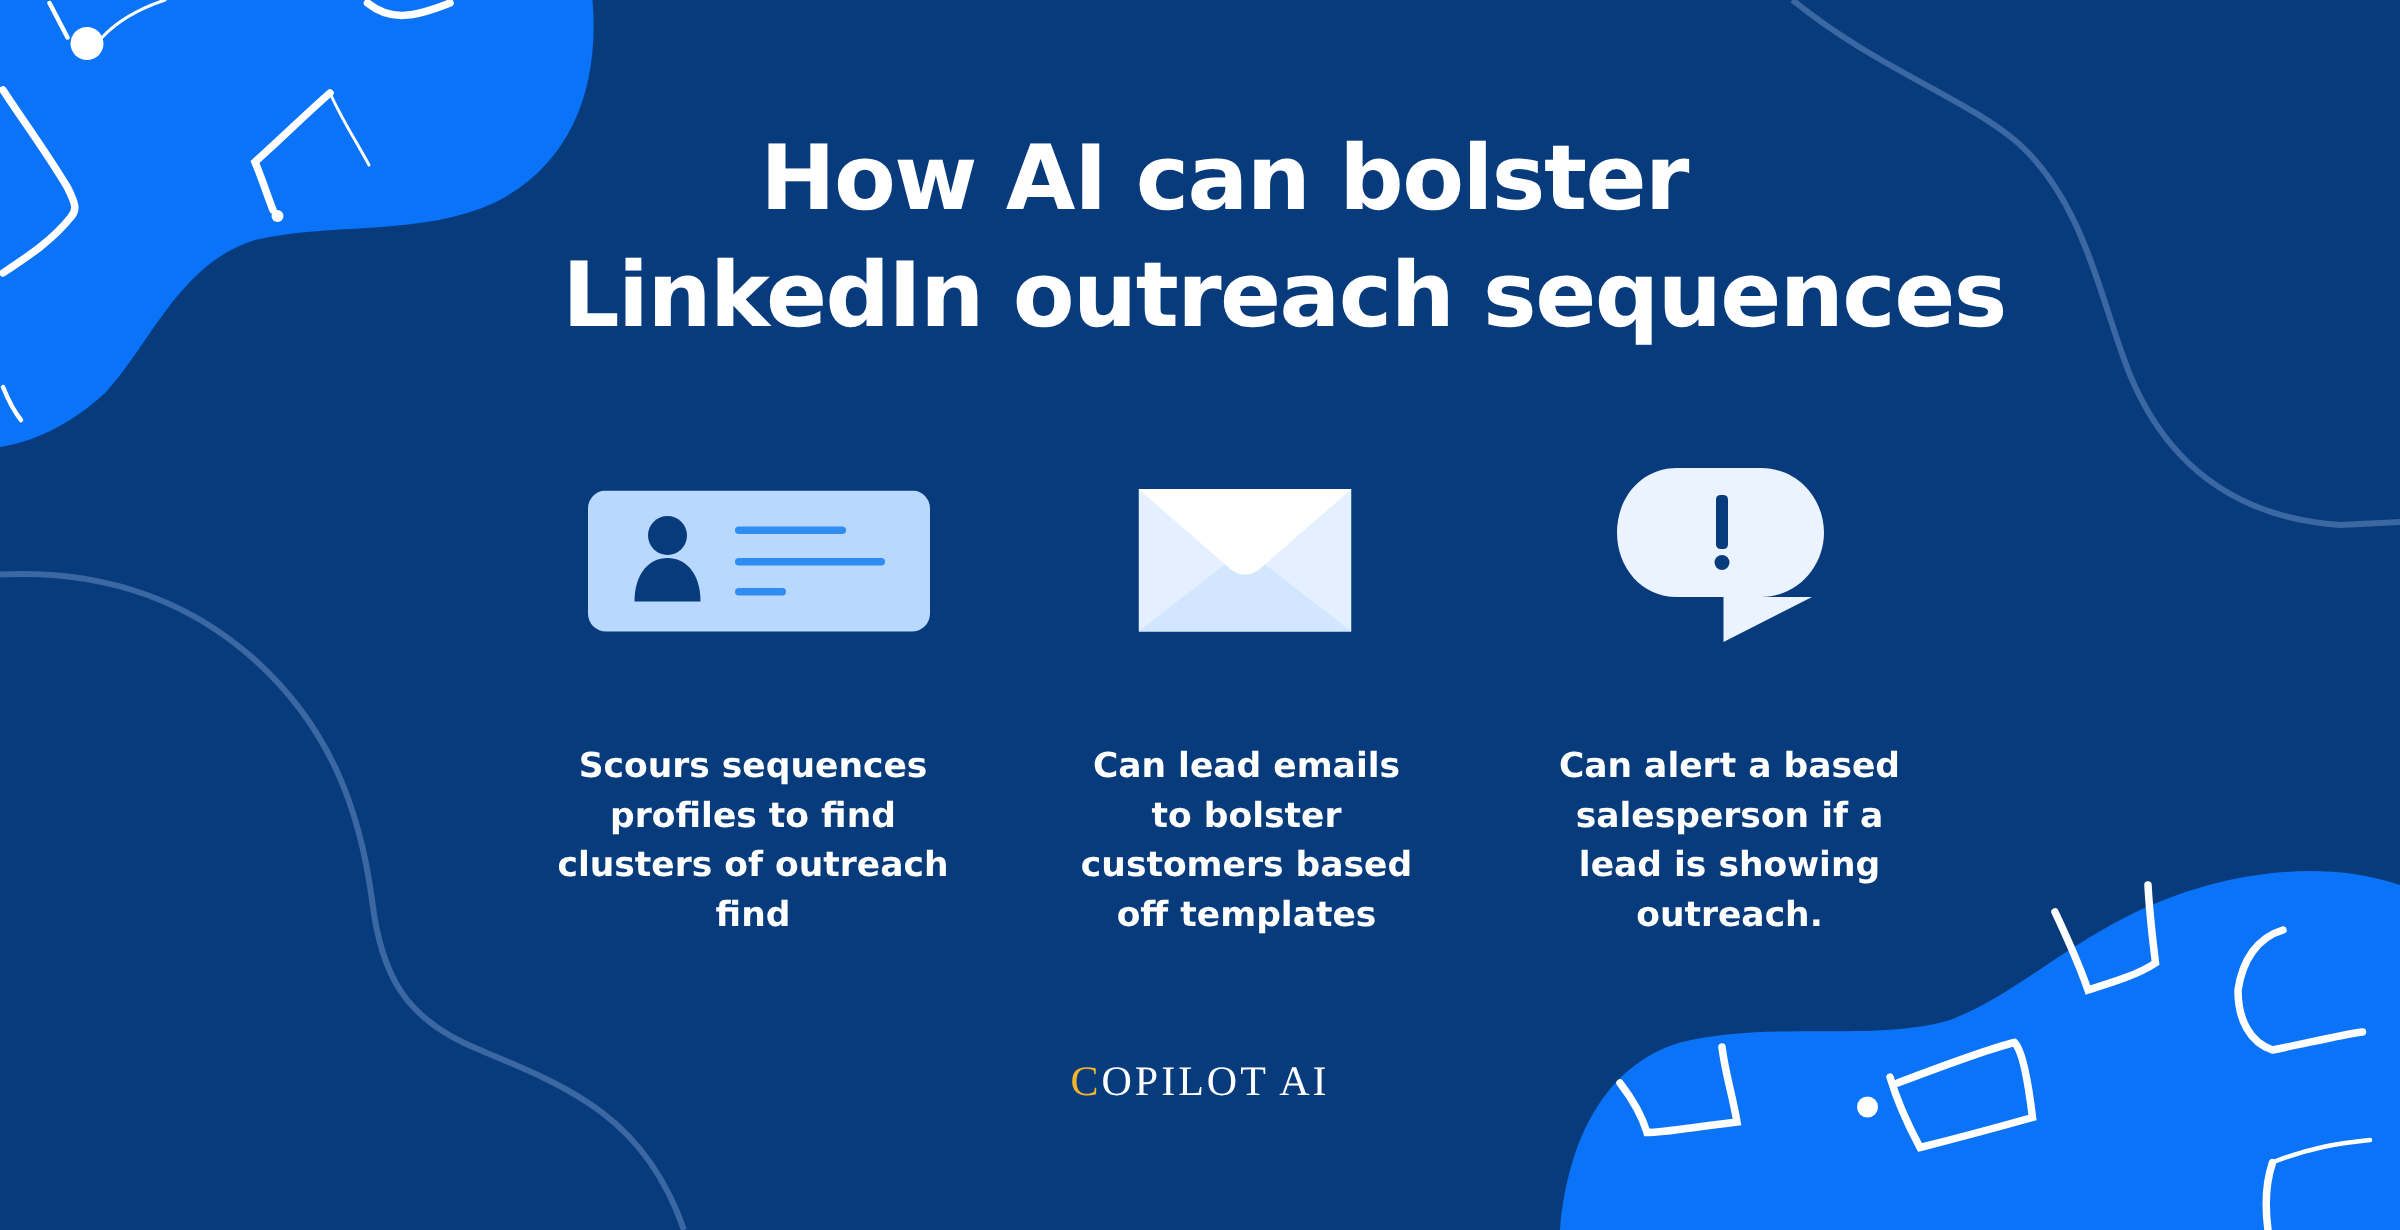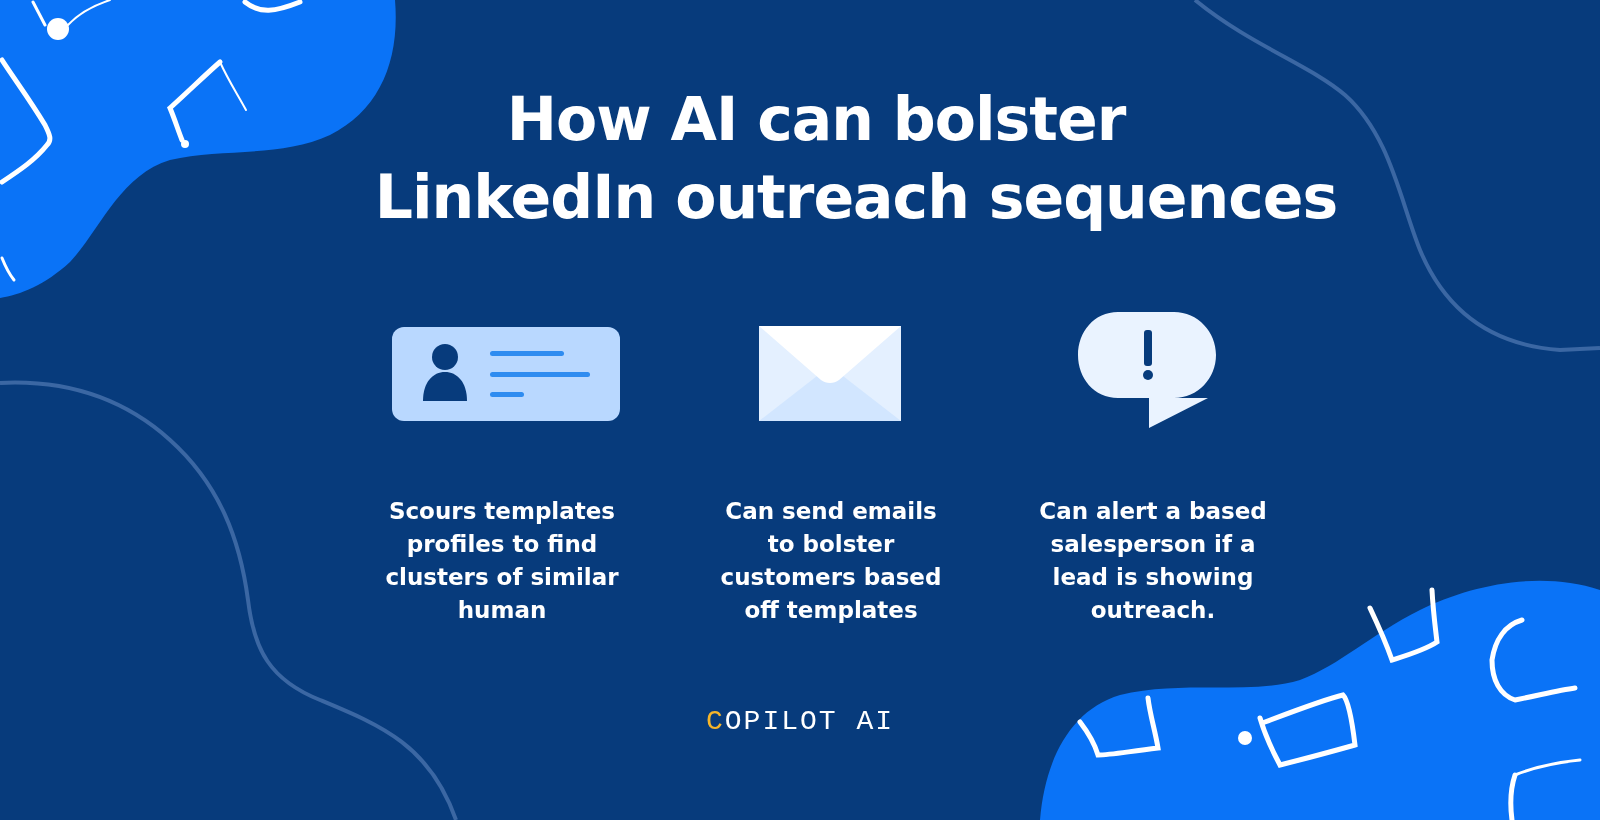--- a/index.html
+++ b/index.html
@@ -55,21 +55,21 @@
     .brand {
       position: absolute;
       top: 706px;
       left: 0;
       width: 1600px;
       text-align: center;
       z-index: 2;
       font-size: 28px;
       letter-spacing: 2px;
       color: #ffffff;
-      font-family: Liberation Mono, monospace;
+      font-family: Liberation Serif, serif;
     }
     .brand .c { color: #f5b52a; }
   </style>
 </head>
 <body>
 
 <svg class="bg-svg" viewBox="0 0 1600 820" xmlns="http://www.w3.org/2000/svg">
 
   <path d="M0,0 L395,0 C400,60 380,110 330,135 C280,158 220,148 170,160 C120,175 100,230 70,262 C45,285 20,295 0,298 Z" fill="#0a73f7"></path>
 
@@ -119,27 +119,27 @@
   <path d="M0,0 L142,0 L80,54 C75,58 67,58 62,54 Z" fill="#ffffff"></path>
 </svg>
 
 <svg class="icon" style="left:1076px; top:310px;" width="142" height="120" viewBox="0 0 142 120" xmlns="http://www.w3.org/2000/svg">
   <path d="M42,2 L98,2 C122,2 140,22 140,45 C140,68 122,88 98,88 L132,88 L73,118 L73,88 L42,88 C18,88 2,68 2,45 C2,22 18,2 42,2 Z" fill="#eaf3ff"></path>
   <rect x="68" y="20" width="8" height="36" rx="3" fill="#073b7c"></rect>
   <circle cx="72" cy="65" r="5" fill="#073b7c"></circle>
 </svg>
 
 <div class="desc" style="left:352px; top:495px;">
-  <span>Scours templates</span>
+  <span>Scours sequences</span>
   <span>profiles to find</span>
-  <span>clusters of similar</span>
-  <span>human</span>
+  <span>clusters of outreach</span>
+  <span>find</span>
 </div>
 <div class="desc" style="left:681px; top:495px;">
-  <span>Can send emails</span>
+  <span>Can lead emails</span>
   <span>to bolster</span>
   <span>customers based</span>
   <span>off templates</span>
 </div>
 <div class="desc" style="left:1003px; top:495px;">
   <span>Can alert a based</span>
   <span>salesperson if a</span>
   <span>lead is showing</span>
   <span>outreach.</span>
 </div>

